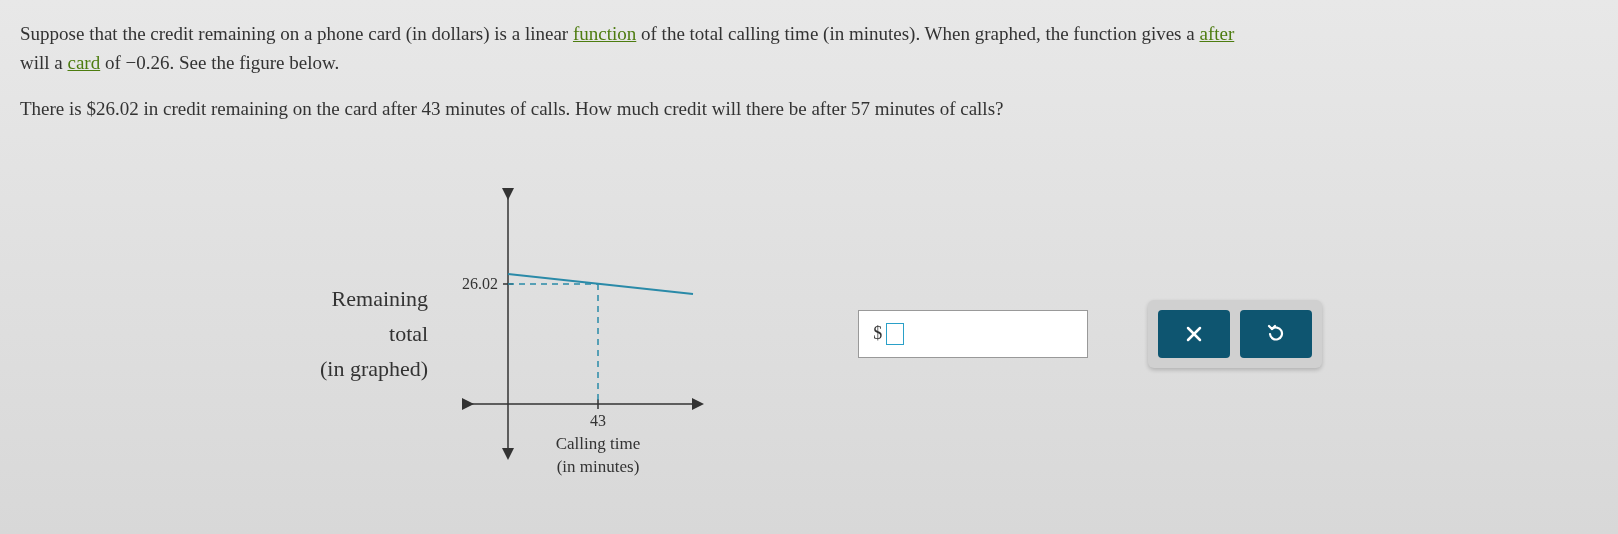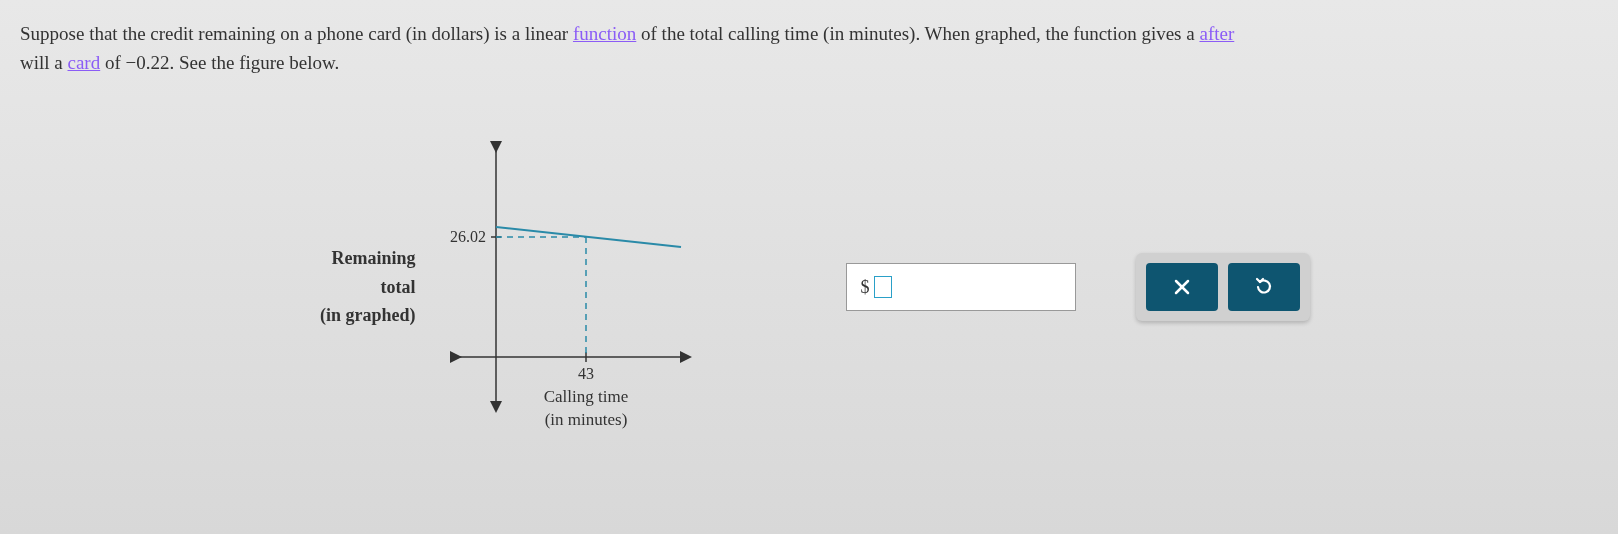--- a/index.html
+++ b/index.html
@@ -13,41 +13,40 @@
       font-size: 19px;
       line-height: 1.5;
     }
     .problem-text {
       margin-bottom: 20px;
     }
     .problem-text p {
       margin-bottom: 10px;
     }
     .link-term {
-      color: #8b5cf6;
+      color: #4d7c0f;
       text-decoration: underline;
     }
     .neg { font-family: Georgia, serif; }
     .content-row {
       display: flex;
       align-items: center;
       margin-top: 50px;
       gap: 40px;
     }
     .graph-area {
       display: flex;
       align-items: center;
       margin-left: 300px;
     }
     .y-label {
       text-align: right;
       margin-right: 10px;
-      font-size: 18px;
+      font-size: 22px;
       line-height: 1.6;
-      font-weight: bold;
     }
     .graph-svg {
       width: 280px;
       height: 320px;
     }
     .answer-area {
       display: flex;
       align-items: center;
       gap: 60px;
       margin-left: 100px;
@@ -90,21 +89,24 @@
     }
     .btn svg { stroke: #fff; fill: none; }
   </style>
 </head>
 <body>
 
 <div class="problem-text">
   <p>
     <span>Suppose that the credit remaining on a phone card (in dollars) is a linear </span><span class="link-term">function</span><span> of the total calling time (in minutes). When graphed, the function gives a </span><span class="link-term">after</span>
     <br>
-    <span>will a </span><span class="link-term">card</span><span> of </span><span class="neg">−0.22</span><span>. See the figure below.</span>
+    <span>will a </span><span class="link-term">card</span><span> of </span><span class="neg">−0.26</span><span>. See the figure below.</span>
+  </p>
+  <p style="margin-top:18px;">
+    <span>There is </span><span>$26.02</span><span> in credit remaining on the card after </span><span>43</span><span> minutes of calls. How much credit will there be after </span><span>57</span><span> minutes of calls?</span>
   </p>
 </div>
 
 <div class="content-row">
   <div class="graph-area">
     <div class="y-label">
       <div>Remaining</div>
       <div>total</div>
       <div>(in graphed)</div>
     </div>

